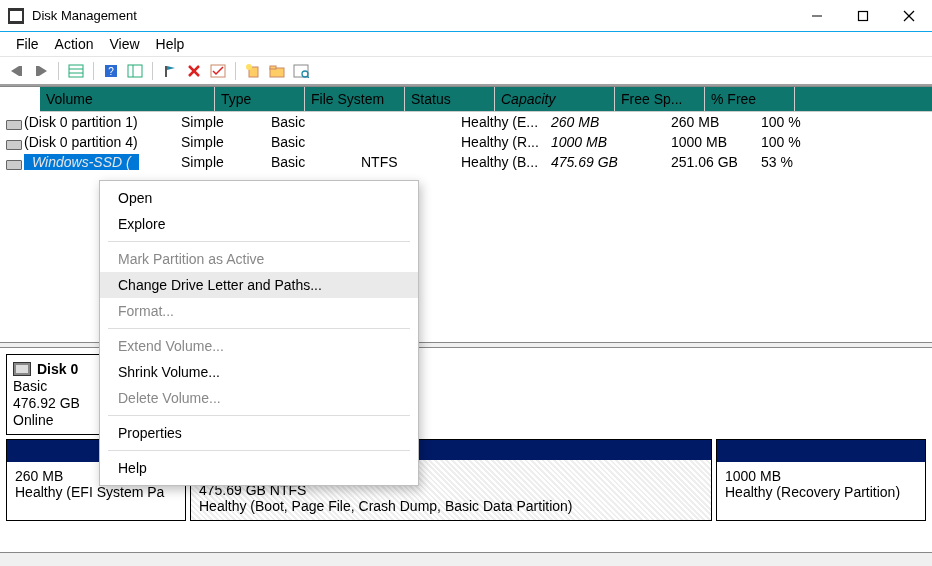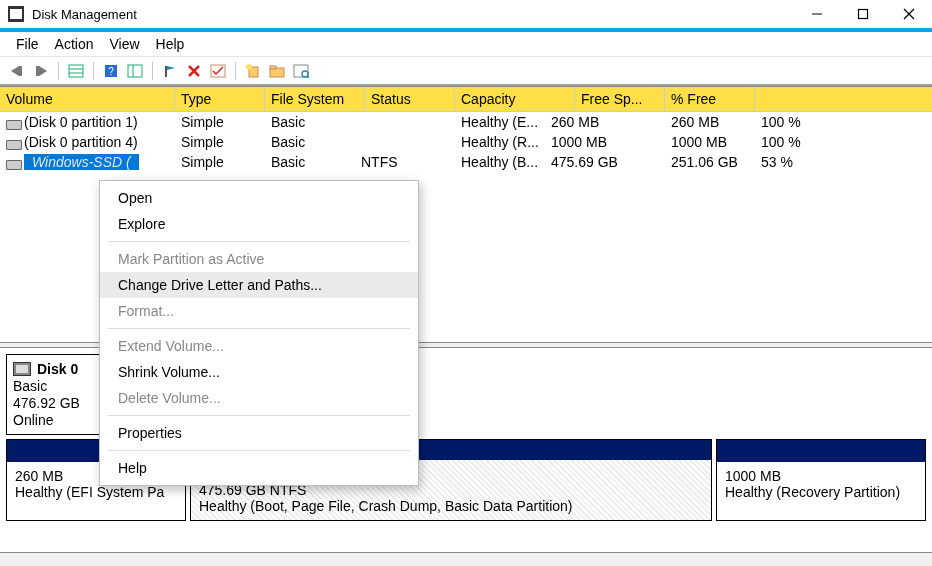--- a/index.html
+++ b/index.html
@@ -1,47 +1,47 @@
 <!DOCTYPE html>
 <html><head>
 <meta charset="utf-8">
 <style>
   * { box-sizing: border-box; margin: 0; padding: 0; font-family: "Segoe UI", Tahoma, sans-serif; }
   body { background: #fff; width: 932px; height: 566px; overflow: hidden; font-size: 14px; color: #000; position: relative; }
 
   
-  .titlebar { height: 32px; display: flex; align-items: center; padding-left: 8px; border-bottom: 4px solid #0ea5e9; }
+  .titlebar { height: 32px; display: flex; align-items: center; padding-left: 8px; border-bottom: 1px solid #0ea5e9; }
   .titlebar .app-icon { width: 16px; height: 16px; background: #333; display: inline-block; margin-right: 8px; position: relative; }
   .titlebar .app-icon::after { content: ""; position: absolute; top: 3px; left: 2px; width: 12px; height: 10px; background: #fff; }
   .titlebar .title { font-size: 13px; flex: 1; }
   .titlebar .win-controls { display: flex; }
   .titlebar .win-btn { width: 46px; height: 32px; display: flex; align-items: center; justify-content: center; font-size: 14px; font-family: sans-serif; }
 
   
   .menubar { height: 24px; display: flex; align-items: center; padding: 0 16px; gap: 16px; font-size: 14px; }
   .menubar span { cursor: default; }
 
   
   .toolbar { height: 30px; display: flex; align-items: center; padding: 0 8px; gap: 6px; border-top: 1px solid #e5e5e5; border-bottom: 2px solid #9e9e9e; }
   .toolbar .tb-btn { width: 18px; height: 18px; display: flex; align-items: center; justify-content: center; color: #555; }
   .toolbar .sep { width: 1px; height: 18px; background: #ccc; margin: 0 2px; }
   .toolbar svg { display: block; }
 
   
   .volume-list { border-top: 1px solid #888; }
-  .vl-head { display: flex; background: #fde047; border-bottom: 1px solid #ccc; }
+  .vl-head { display: flex; background: #0f766e; border-bottom: 1px solid #ccc; margin-left: 40px; }
   .vl-head .col { padding: 4px 6px; font-size: 14px; border-right: 1px solid #ccc; white-space: nowrap; overflow: hidden; text-overflow: ellipsis; }
   .vl-body .row { display: flex; height: 20px; align-items: center; }
   .vl-body .cell { padding: 0 6px; font-size: 14px; white-space: nowrap; overflow: hidden; text-overflow: ellipsis; }
   .col-volume, .cell-volume { width: 175px; display: flex; align-items: center; gap: 4px; }
   .col-layout, .cell-layout { width: 90px; }
   .col-type, .cell-type { width: 90px; }
   .col-fs, .cell-fs { width: 100px; }
   .col-status, .cell-status { width: 90px; }
-  .col-cap, .cell-cap { width: 120px; }
+  .col-cap, .cell-cap { width: 120px; font-style: italic; }
   .col-free, .cell-free { width: 90px; }
   .col-pct, .cell-pct { width: 90px; }
 
   .vol-icon { width: 14px; height: 12px; display: inline-block; position: relative; }
   .vol-icon::before { content: ""; position: absolute; top: 4px; left: 0; width: 14px; height: 8px; background: #ccc; border: 1px solid #666; border-radius: 1px; }
 
   .row.selected .cell-volume .nm { background: #0078d7; color: #e5e5e5; padding: 0 8px; font-style: italic; }
 
   
   .splitter { height: 6px; background: #f0f0f0; border-top: 1px solid #888; border-bottom: 1px solid #888; }

